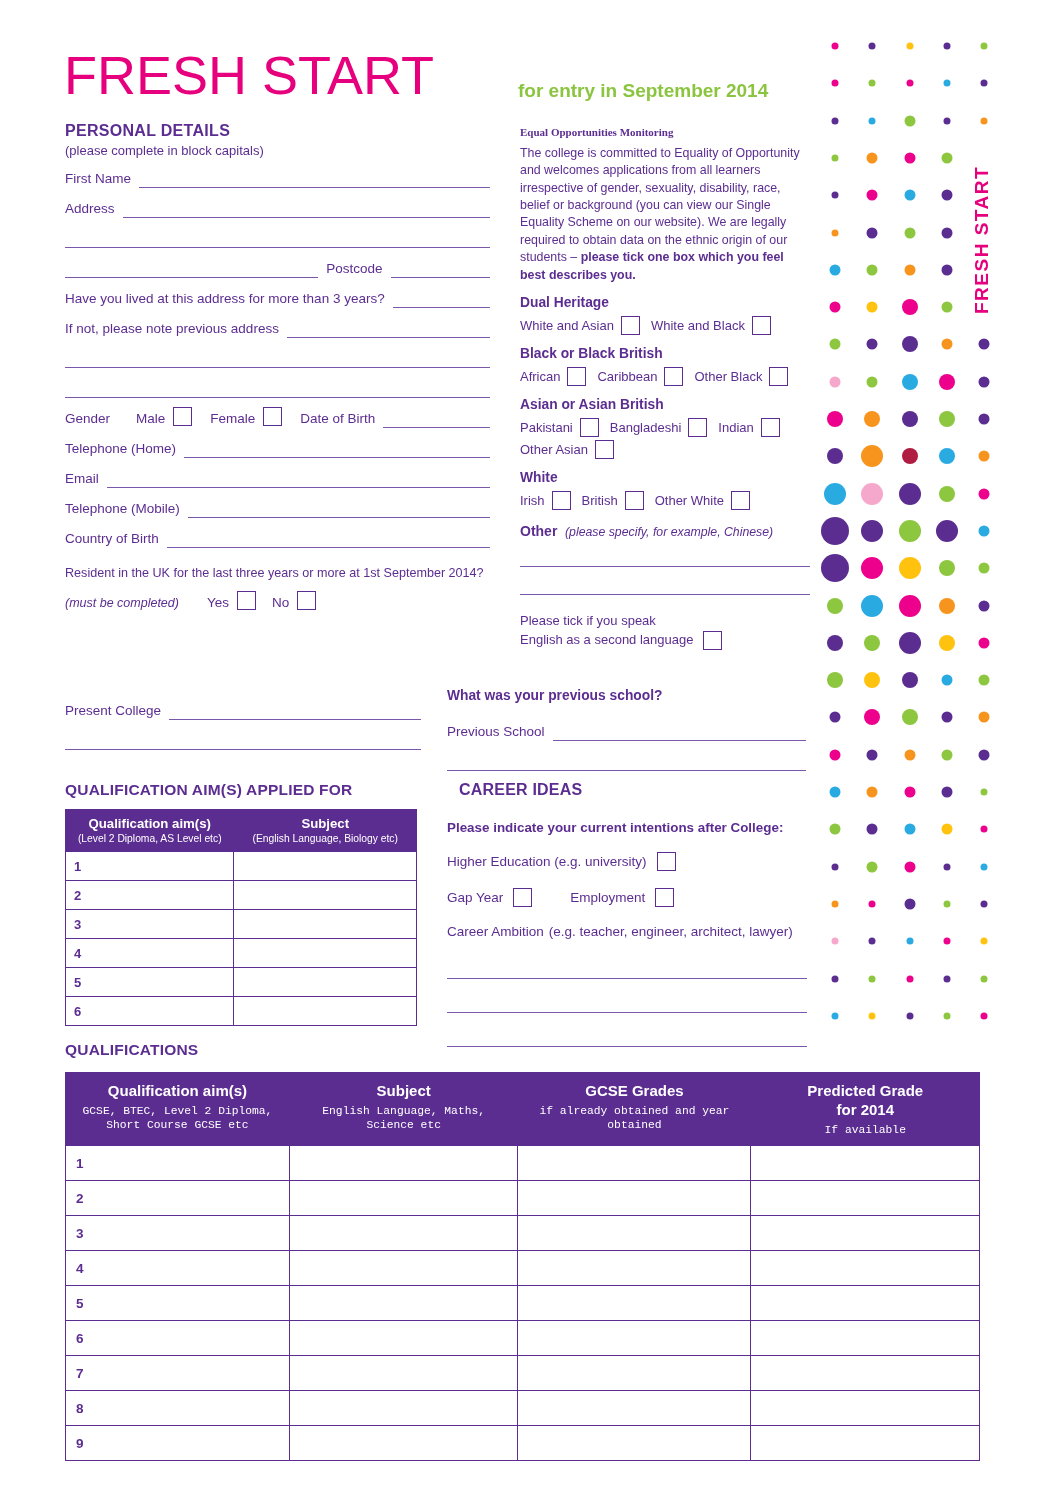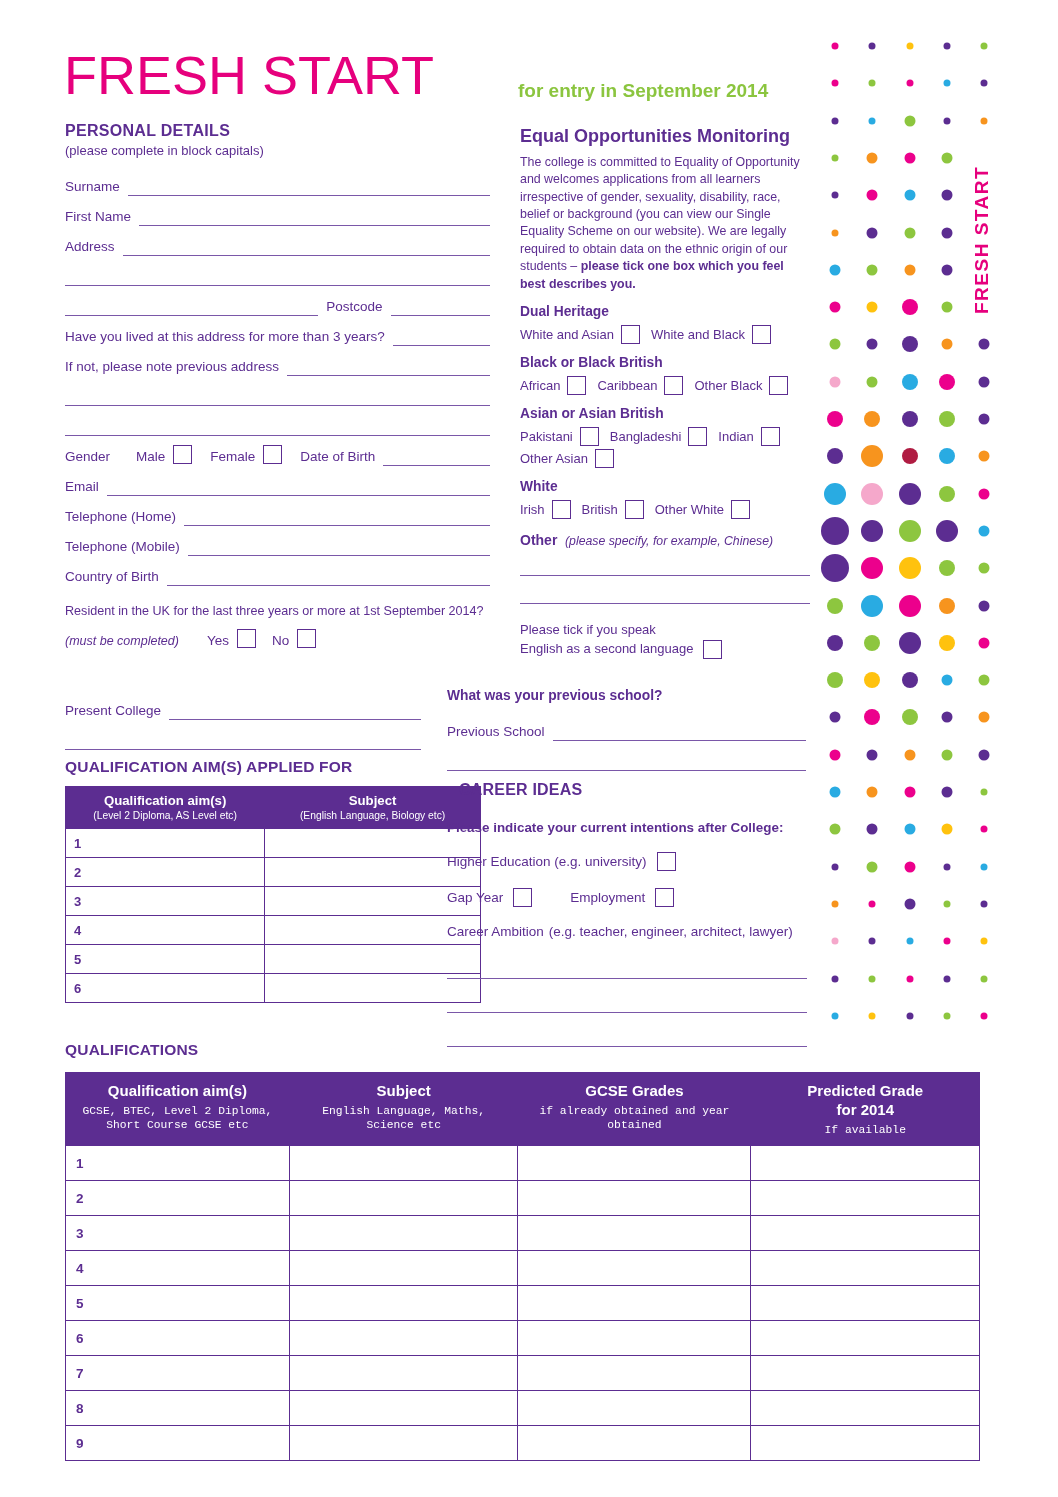--- a/index.html
+++ b/index.html
@@ -24,41 +24,41 @@
   .cb { width:19px; height:19px; border:1.5px solid #5c2d91; margin-left:8px; flex:none; display:inline-block; background:#fff; }
   .frow .cb { margin-bottom:2px; }
   .g1 { margin-left:26px; }
   .g2 { margin-left:18px; }
   .rq { font-size:12.6px; height:34px; }
   .italic { font-style:italic; font-size:12.5px; }
   .yn { margin-left:28px; }
   .yn2 { margin-left:16px; }
 
   .right-col { position:absolute; left:520px; top:126px; width:290px; font-size:13px; }
-  .eo-heading { font-size:18px; font-weight:700; }
+  .eo-heading { font-size:11px; font-weight:700;font-family:Liberation Serif, serif; }
   .eo-body { margin-top:7px; font-size:12.4px; line-height:1.4; }
   .eo-body strong { font-weight:700; }
   .group-heading { font-weight:700; font-size:13.8px; margin-top:11px; }
   .opt-row { display:flex; flex-wrap:wrap; align-items:center; margin-top:3px; }
   .opt { display:flex; align-items:center; margin-right:11px; margin-top:3px; }
   .opt .cb { margin-left:7px; }
   .other-row { margin-top:13px; }
   .other-row .b { font-weight:700; font-size:14px; }
   .other-row .em { font-style:italic; font-size:12.3px; margin-left:4px; }
   .uline { height:28px; border-bottom:1px solid #7a57a8; }
   .esl { margin-top:16px; font-size:13px; line-height:1.5; }
   .esl2 { display:flex; align-items:center; }
   .esl2 .cb { margin-left:10px; }
 
   .current-college { position:absolute; left:65px; top:682px; width:356px; }
   .cc-heading { font-size:15.5px; font-weight:700; margin-left:4px; letter-spacing:.3px; }
   .prev-school { position:absolute; left:447px; top:688px; width:359px; }
   .ps-heading { font-size:13.8px; font-weight:700; }
 
-  .qual-aims { position:absolute; left:65px; top:758px; width:416px; }
+  .qual-aims { position:absolute; left:65px; top:781px; width:352px; }
   .block-heading { font-size:15.5px; font-weight:700; letter-spacing:.2px; }
   table { border-collapse:collapse; }
   .qa { width:100%; margin-top:10px; }
   .qa th { background:#5c2d91; color:#fff; text-align:center; vertical-align:top; padding:6px 4px 7px; border:1px solid #5c2d91; }
   .qa .t { font-size:13.2px; font-weight:700; }
   .qa .s { font-size:10.3px; font-weight:400; margin-top:2px; }
   .qa td { border:1px solid #5c2d91; height:29px; padding:0 8px; font-size:13px; }
   .qa-c1 { width:48%; }
 
   .career { position:absolute; left:447px; top:781px; width:360px; }
@@ -90,24 +90,20 @@
 
 <div class="page">
 
   <div class="title">FRESH START</div>
   <div class="subtitle">for entry in September 2014</div>
 
   <div class="left-col">
     <div class="sec-heading">PERSONAL DETAILS</div>
     <div class="sec-note">(please complete in block capitals)</div>
 
-    <div class="frow first">
-      <span class="lbl">Surname</span>
-      <span class="line"></span>
-    </div>
     <div class="frow">
       <span class="lbl">First Name</span>
       <span class="line"></span>
     </div>
     <div class="frow">
       <span class="lbl">Address</span>
       <span class="line"></span>
     </div>
     <div class="frow">
       <span class="line noml"></span>
@@ -134,25 +130,25 @@
     <div class="frow">
       <span class="lbl">Gender</span>
       <span class="lbl g1">Male</span>
       <span class="cb"></span>
       <span class="lbl g2">Female</span>
       <span class="cb"></span>
       <span class="lbl g2">Date of Birth</span>
       <span class="line"></span>
     </div>
     <div class="frow">
+      <span class="lbl">Telephone (Home)</span>
+      <span class="line"></span>
+    </div>
+    <div class="frow">
       <span class="lbl">Email</span>
-      <span class="line"></span>
-    </div>
-    <div class="frow">
-      <span class="lbl">Telephone (Home)</span>
       <span class="line"></span>
     </div>
     <div class="frow">
       <span class="lbl">Telephone (Mobile)</span>
       <span class="line"></span>
     </div>
     <div class="frow">
       <span class="lbl">Country of Birth</span>
       <span class="line"></span>
     </div>

